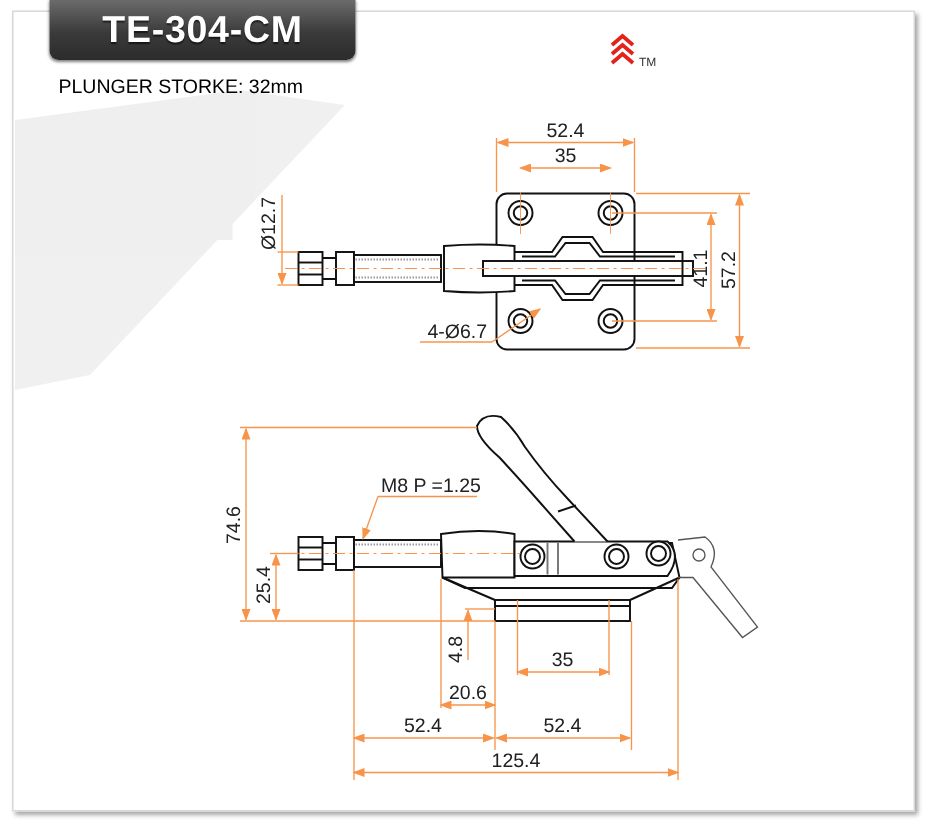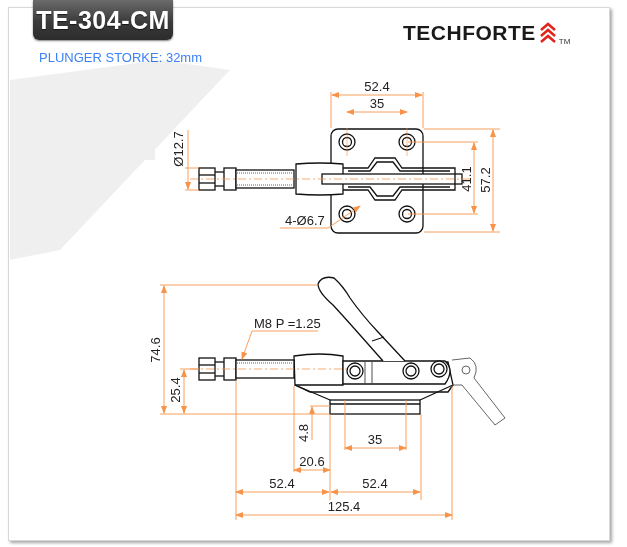--- a/index.html
+++ b/index.html
@@ -1,38 +1,37 @@
 <!DOCTYPE html>
 <html><head>
 <meta charset="utf-8">
 <style>
   html,body{margin:0;padding:0;background:#ffffff;}
   body{width:627px;height:547px;position:relative;overflow:hidden;font-family:"Liberation Sans",sans-serif;}
   .card{position:absolute;left:8px;top:7px;width:600px;height:532px;background:#ffffff;border:1px solid #d8d8d8;box-shadow:2px 2px 3px rgba(0,0,0,0.35);}
-  .title-tab{position:absolute;left:33px;top:0;width:140px;height:40px;border-radius:0 0 6px 6px;background:linear-gradient(#6b6b6b,#3a3a3a 55%,#2c2c2c);box-shadow:0 1px 2px rgba(0,0,0,0.5);display:flex;align-items:center;justify-content:center;}
+  .title-tab{position:absolute;left:33px;top:0;width:204px;height:40px;border-radius:0 0 6px 6px;background:linear-gradient(#6b6b6b,#3a3a3a 55%,#2c2c2c);box-shadow:0 1px 2px rgba(0,0,0,0.5);display:flex;align-items:center;justify-content:center;}
   .title-tab span{color:#ffffff;font-weight:bold;font-size:25px;letter-spacing:0.5px;font-family:"Liberation Sans",sans-serif;text-shadow:0 1px 1px rgba(0,0,0,0.6);}
-  .subtitle{position:absolute;left:39px;top:50px;font-size:13px;color:#3b82f6;}
+  .subtitle{position:absolute;left:39px;top:50px;font-size:13px;color:#000000;}
   .brand{position:absolute;left:403px;top:21px;display:flex;align-items:flex-start;}
   .brand-text{font-weight:bold;font-size:21px;letter-spacing:0.5px;color:#1a1a1a;}
   .brand-tm{font-size:8px;color:#333;margin-left:2px;margin-top:16px;}
   svg.drawing{position:absolute;left:0;top:0;}
   .dim{font-family:"Liberation Sans",sans-serif;font-size:13px;fill:#222;}
 </style>
 </head>
 <body>
 
 <div class="card"></div>
 
 <div class="title-tab">
   <span>TE-304-CM</span>
 </div>
 <div class="subtitle">PLUNGER STORKE: 32mm</div>
 
 <div class="brand">
-  <span class="brand-text">TECHFORTE</span>
   <svg width="18" height="22" viewBox="0 0 18 22" style="margin-left:3px;margin-top:1px">
     <path d="M2 8 L9 2 L16 8" stroke="#e2231a" stroke-width="2.5" fill="none"></path>
     <path d="M2 14 L9 8 L16 14" stroke="#e2231a" stroke-width="2.5" fill="none"></path>
     <path d="M2 20 L9 14 L16 20" stroke="#e2231a" stroke-width="2.5" fill="none"></path>
   </svg>
   <span class="brand-tm">TM</span>
 </div>
 
 <svg class="drawing" width="627" height="547" viewBox="0 0 627 547">
   <defs>

